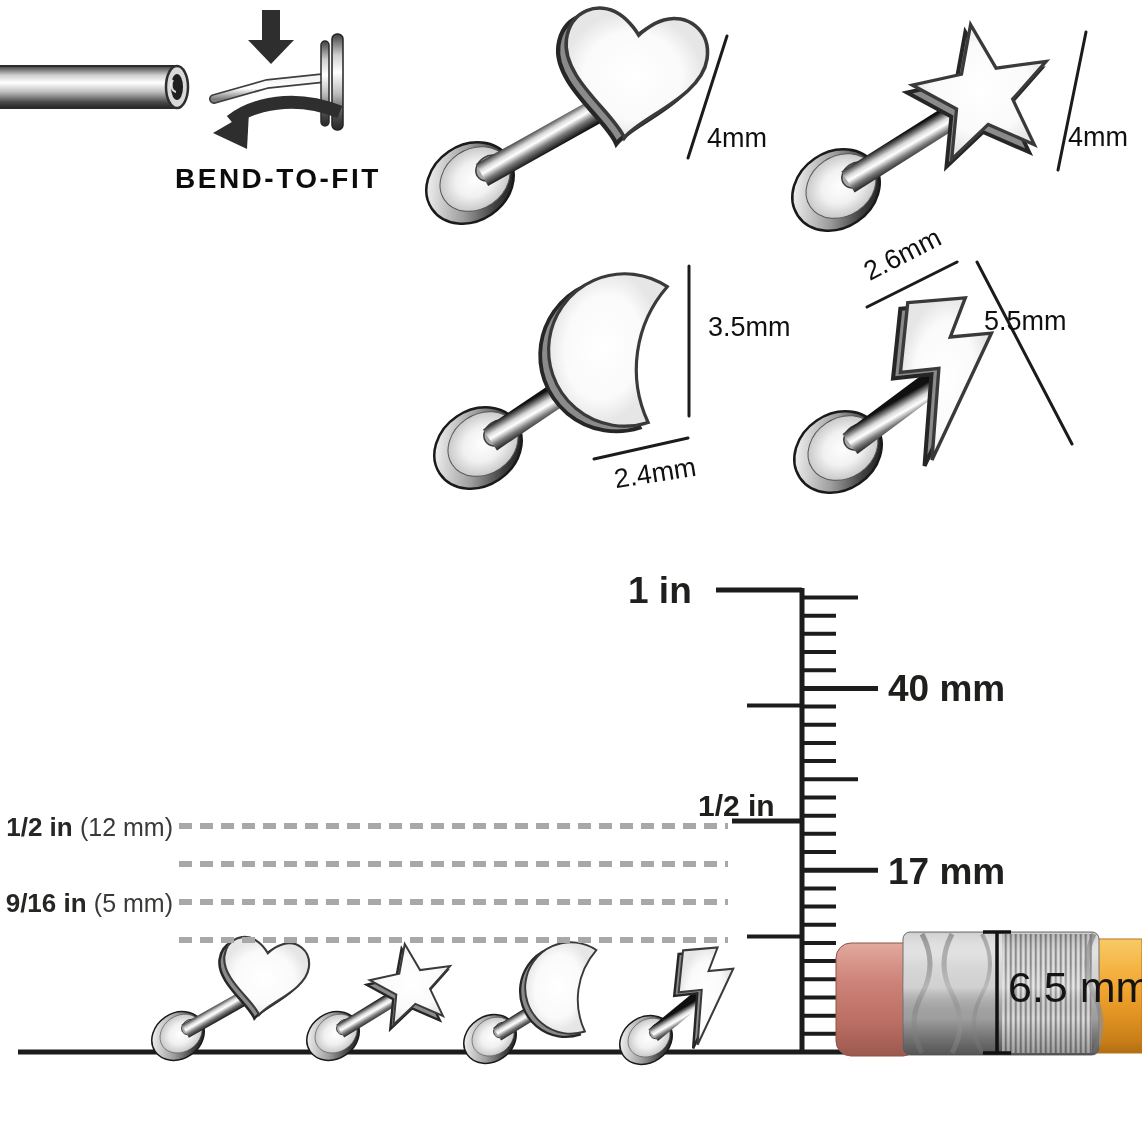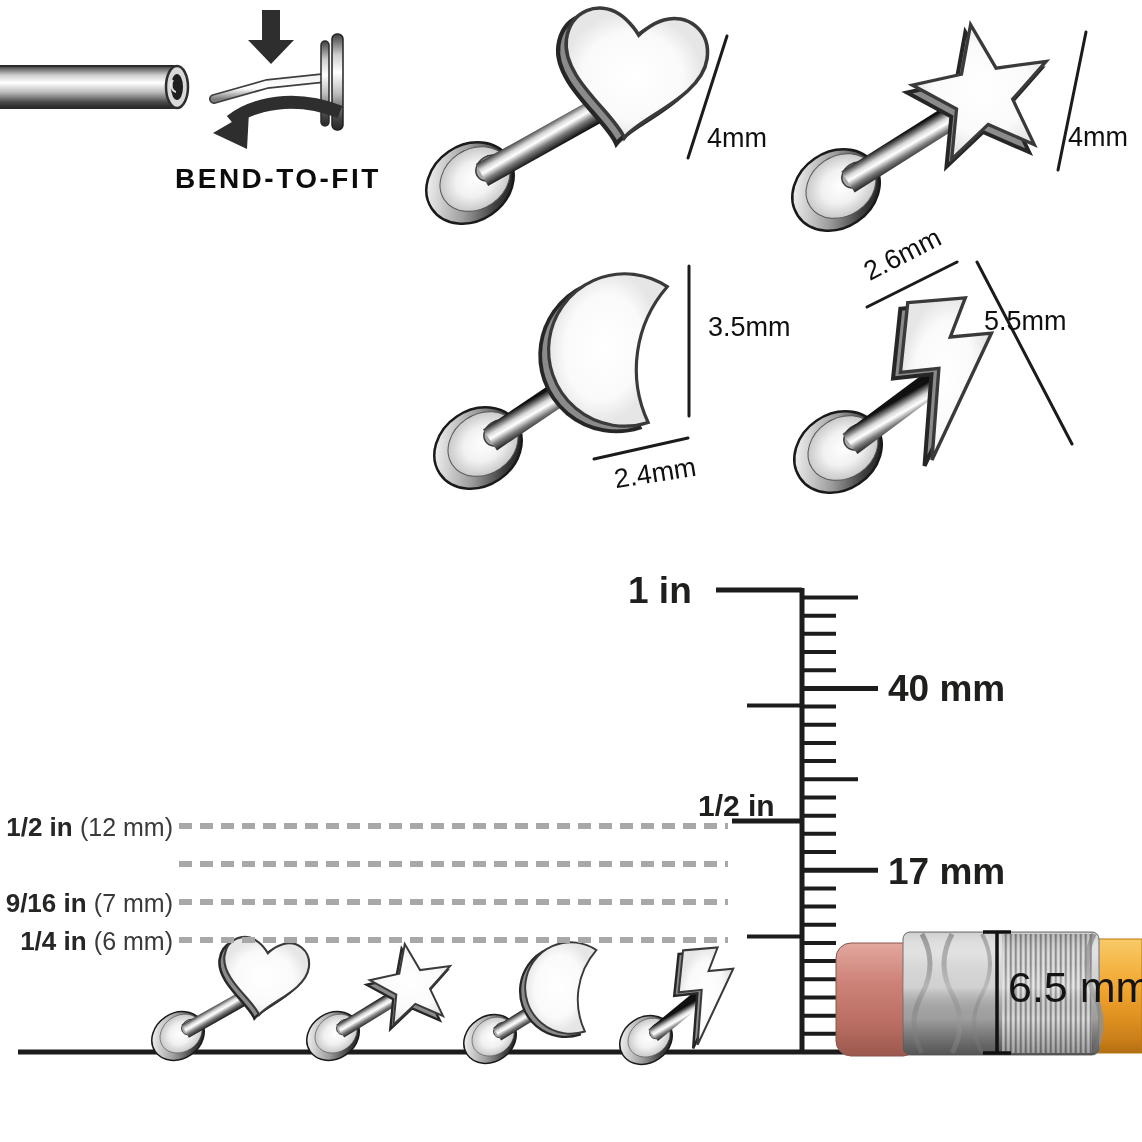--- a/index.html
+++ b/index.html
@@ -266,22 +266,18 @@
 <div class="lbl ruler-big" style="left:888px;top:668px">40 mm</div>
 <div class="lbl ruler-mid ra" style="left:698px;top:789px;width:95px">1/2 in</div>
 <div class="lbl ruler-big" style="left:888px;top:851px">17 mm</div>
 
 <div class="size-row" style="top:812px">
   <b>1/2 in</b>
   <span class="paren">(12 mm)</span>
 </div>
 <div class="size-row" style="top:888px">
   <b>9/16 in</b>
-  <span class="paren">(7 mm)</span>
+  <span class="paren">(5 mm)</span>
 </div>
-<div class="size-row" style="top:926px">
-  <b>1/4 in</b>
-  <span class="paren">(6 mm)</span>
+
+<div class="lbl pencil-lbl" style="left:1008px;top:963px">6.5 mm</div>
+
 </div>
 
-<div class="lbl pencil-lbl" style="left:1008px;top:963px">6.5 mm</div>
-
-</div>
-
 </body></html>

